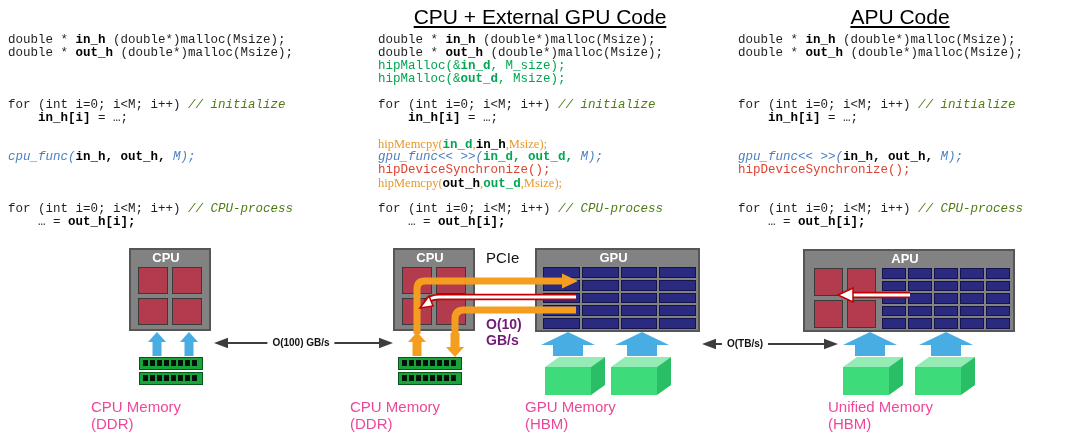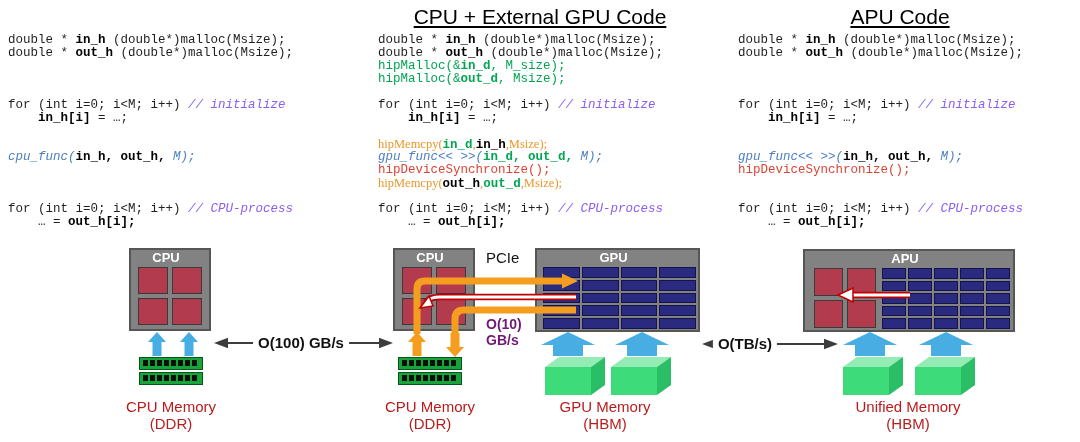--- a/index.html
+++ b/index.html
@@ -10,21 +10,21 @@
   .col-title{position:absolute;top:5px;text-align:center;font-size:21px;color:#000;
              text-decoration:underline;z-index:1;}
 
   
   .code{position:absolute;top:34px;font-family:"Liberation Mono",monospace;
         font-size:12.5px;line-height:13px;white-space:pre;z-index:1;}
   .code-line{height:13px;}
   .c-k{color:#1f1f1f;}
   .c-kb{color:#000;font-weight:bold;}
   .c-b{color:#4d80c2;font-style:italic;}
-  .c-m{color:#8b5cf6;font-style:italic;}
+  .c-m{color:#4d7c0f;font-style:italic;}
   .c-g{color:#00a651;margin-top:40px;}
   .c-gb{color:#00a651;font-weight:bold;}
   .c-o{color:#e9982a;font-family:Liberation Serif, serif;}
   .c-r{color:#dc4433;}
 
   
   .chip{position:absolute;background:var(--chip-body);border:2px solid var(--chip-border);
         box-sizing:border-box;z-index:2;}
   .chip-label{position:absolute;left:0;right:8px;top:0;text-align:center;font-weight:bold;
               font-size:13px;line-height:16px;color:#fff;}
@@ -34,25 +34,25 @@
   .core{background:var(--core-red);border:1px solid #3a3a3a;box-sizing:border-box;}
   .cell{background:var(--cell-navy);border:1px solid #14144a;box-sizing:border-box;}
 
   
   .dimm{position:absolute;width:64px;height:13px;background:var(--dimm-green);
         border:1px solid #06541e;box-sizing:border-box;z-index:2;}
   .dimm::after{content:"";position:absolute;left:3px;right:3px;top:2px;bottom:3px;
         background:repeating-linear-gradient(90deg,#02120a 0 5px,rgba(0,0,0,0) 5px 7px);}
 
   
-  .mem-label{position:absolute;width:160px;text-align:center;font-size:15px;
-             line-height:16.5px;color:#b91c1c;z-index:2;}
+  .mem-label{position:absolute;width:160px;font-size:15px;
+             line-height:16.5px;color:#ec4899;z-index:2;}
   .block{display:block;}
   .bw{position:absolute;transform:translateX(-50%);background:#fff;padding:0 5px;
-      font-weight:bold;font-size:15px;line-height:16px;color:#111;z-index:6;white-space:nowrap;}
+      font-weight:bold;font-size:10px;line-height:16px;color:#111;z-index:6;white-space:nowrap;}
   .pcie-label{position:absolute;font-size:15px;color:#111;z-index:6;}
   .rate-label{position:absolute;font-weight:bold;font-size:14px;line-height:16px;color:#701a75;z-index:6;}
 
   .overlay{position:absolute;left:0;top:0;z-index:4;pointer-events:none;}
 </style>
 </head>
 <body style="--chip-body: #828282; --chip-border: #565656; --core-red: #b23c4e; --cell-navy: #2a2a80; --dimm-green: #19a43a; --mem-blue: #47ade3; --hbm-green: #3edb7a; --hbm-green-top: #93ecb4; --hbm-green-side: #2abe67; --orange: #f59d1e; --arrow-red: #c00000; --arrow-black: #3d3d3d;">
 
 <div id="canvas">
 

